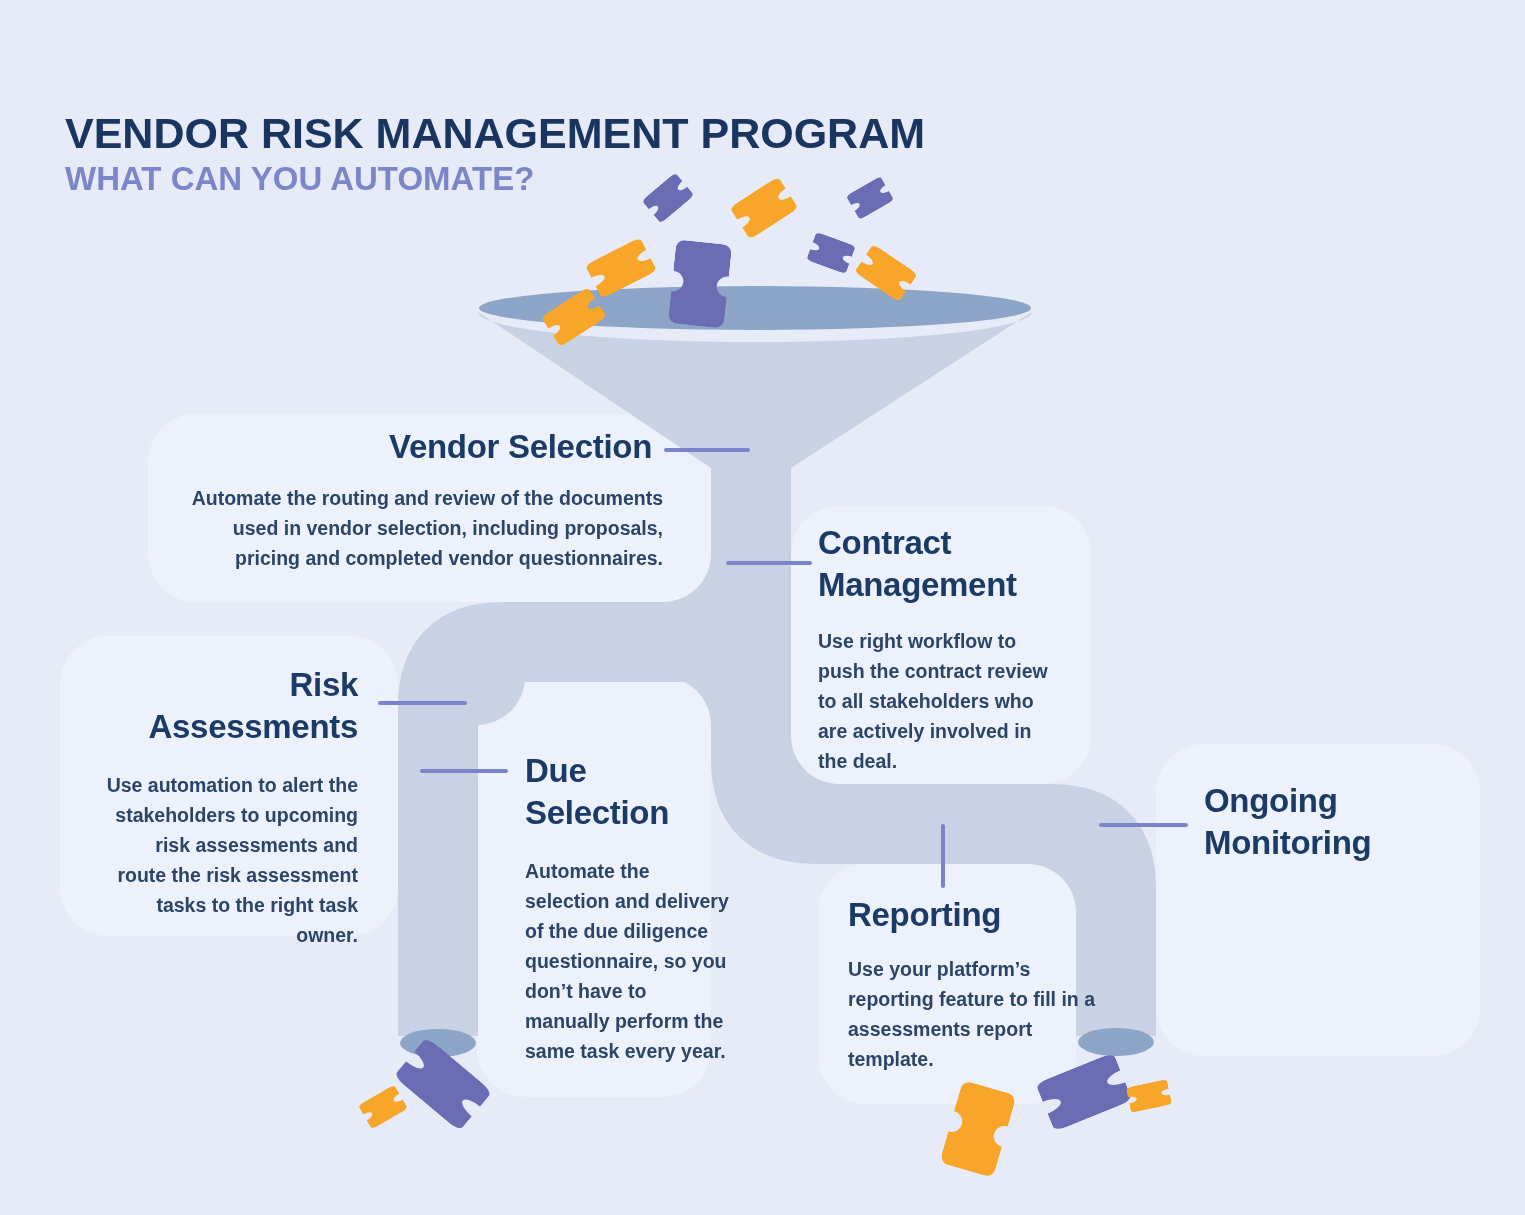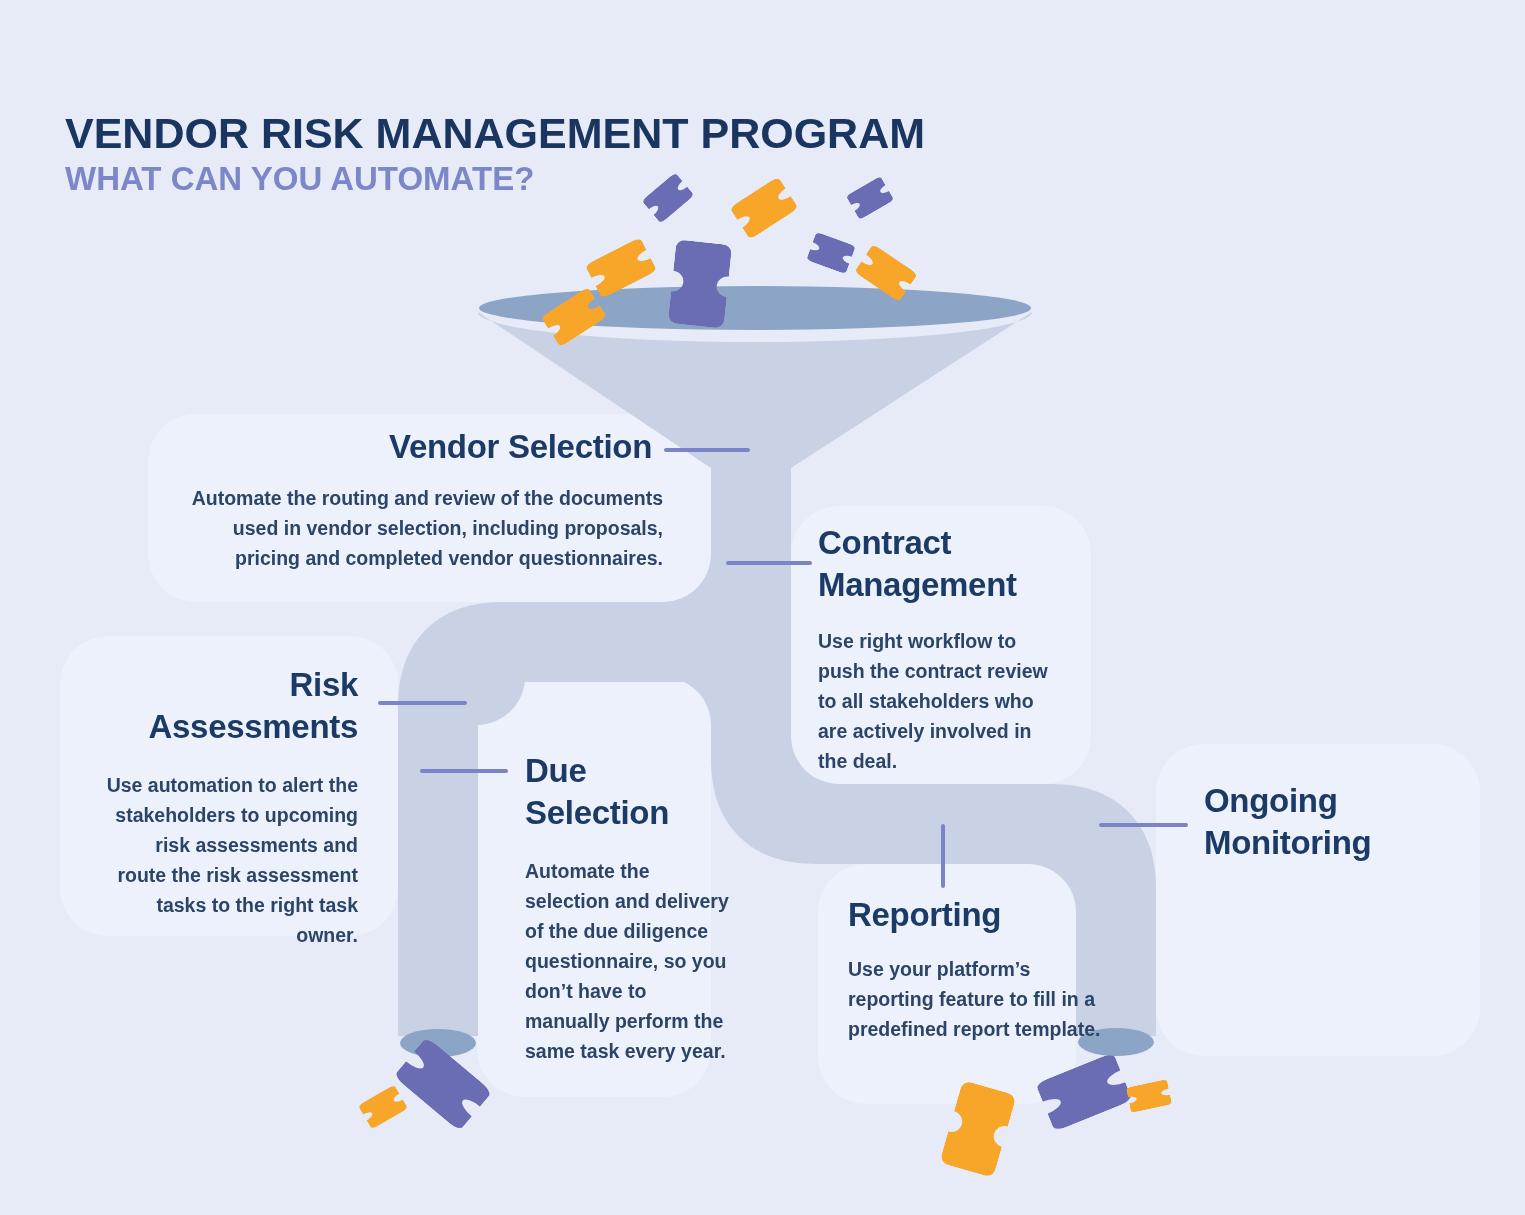--- a/index.html
+++ b/index.html
@@ -153,17 +153,17 @@
   <h2 class="sec-title t-cm">Contract Management</h2>
   <p class="sec-body b-cm">Use right workflow to push the contract review to all stakeholders who are actively involved in the deal.</p>
 
   <h2 class="sec-title t-ra al-r">Risk Assessments</h2>
   <p class="sec-body b-ra al-r">Use automation to alert the stakeholders to upcoming risk assessments and route the risk assessment tasks to the right task owner.</p>
 
   <h2 class="sec-title t-dd">Due Selection</h2>
   <p class="sec-body b-dd">Automate the selection and delivery of the due diligence questionnaire, so you don’t have to manually perform the same task every year.</p>
 
   <h2 class="sec-title t-rp">Reporting</h2>
-  <p class="sec-body b-rp">Use your platform’s reporting feature to fill in a predefined report template.</p>
+  <p class="sec-body b-rp">Use your platform’s reporting feature to fill in a assessments report template.</p>
 
   <h2 class="sec-title t-om">Ongoing Monitoring</h2>
 
 </div>
 
 </body></html>

